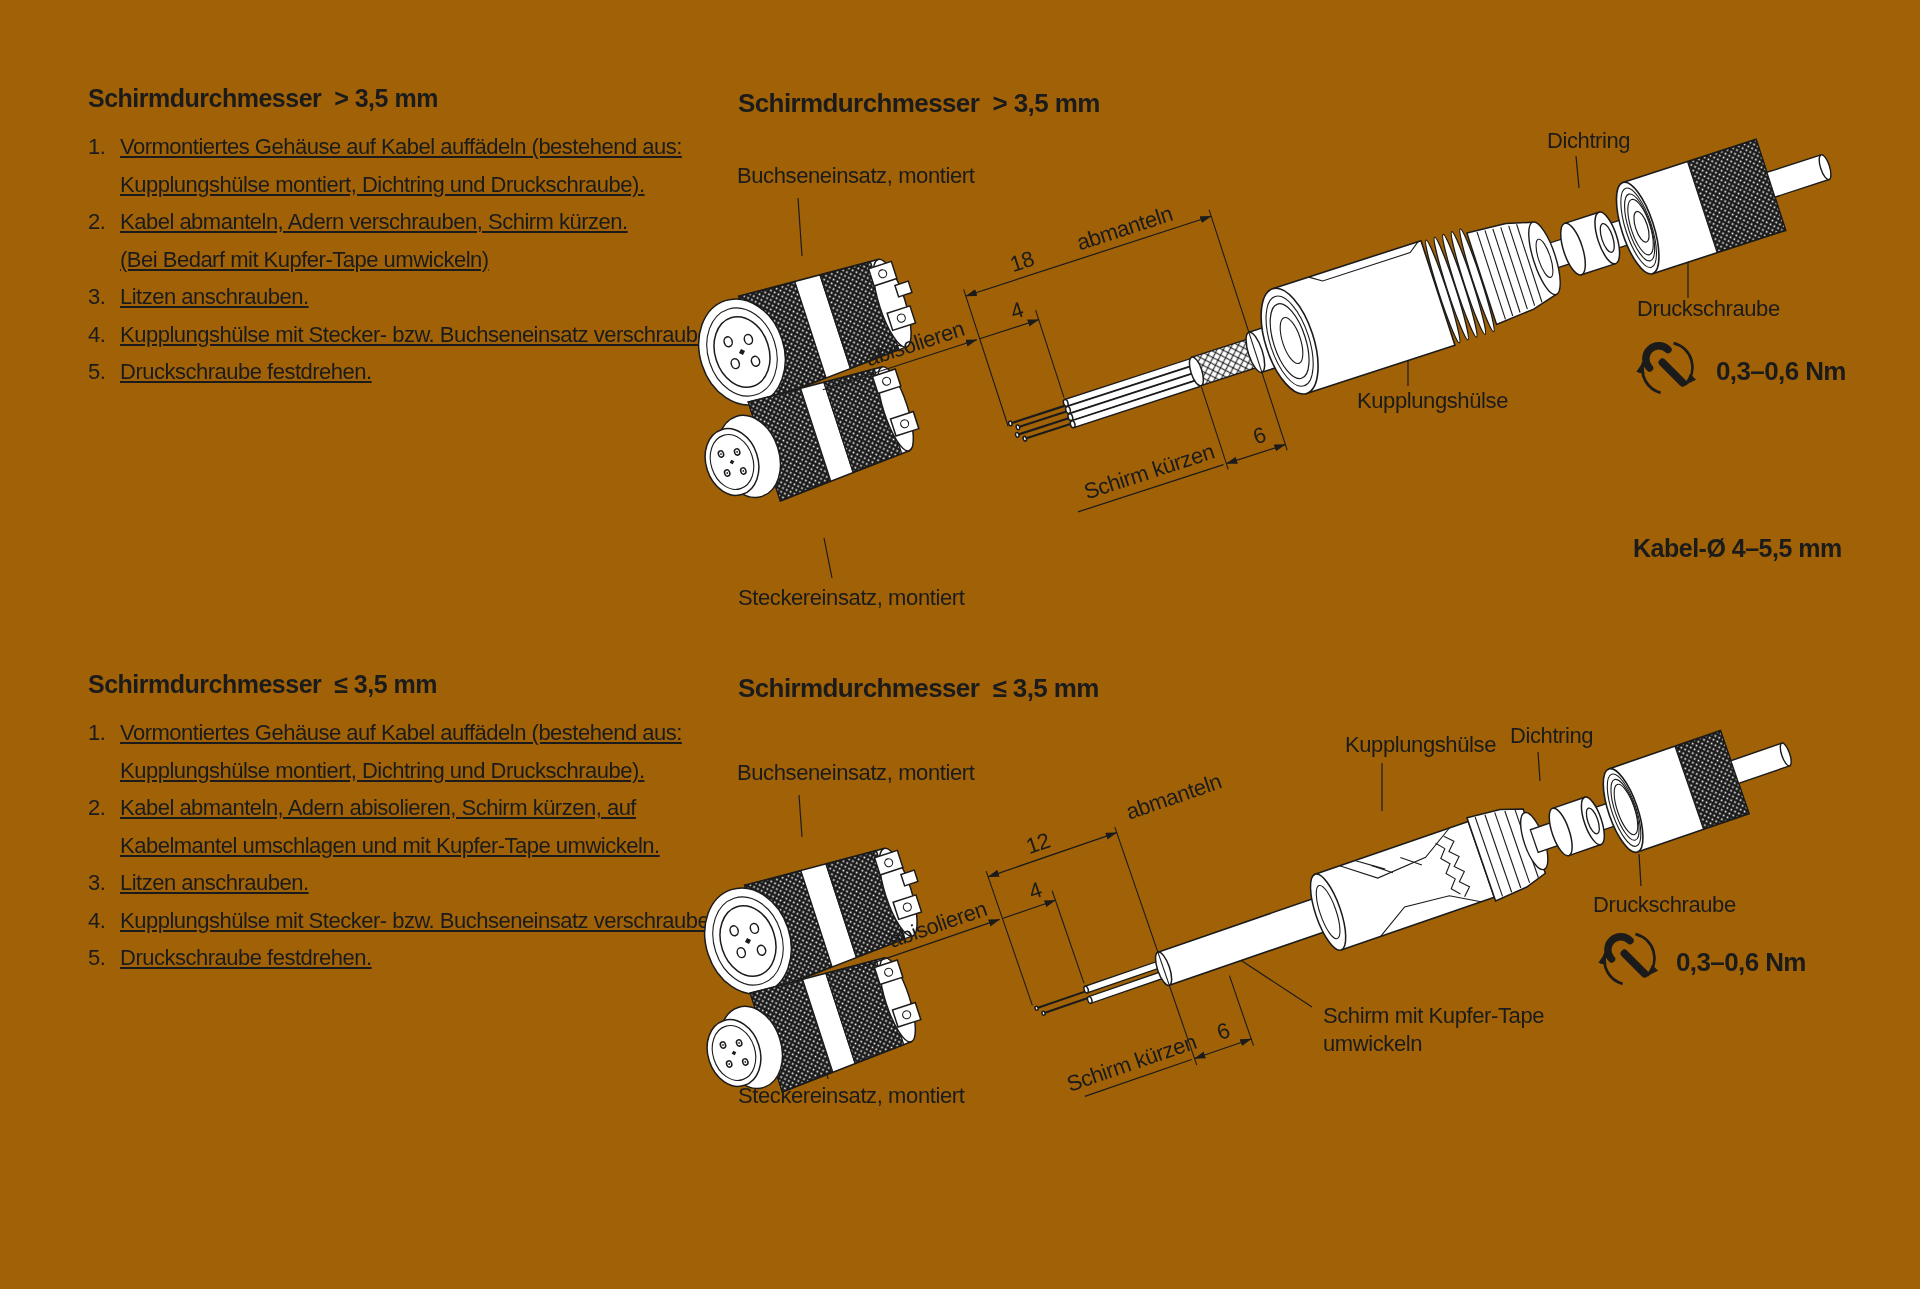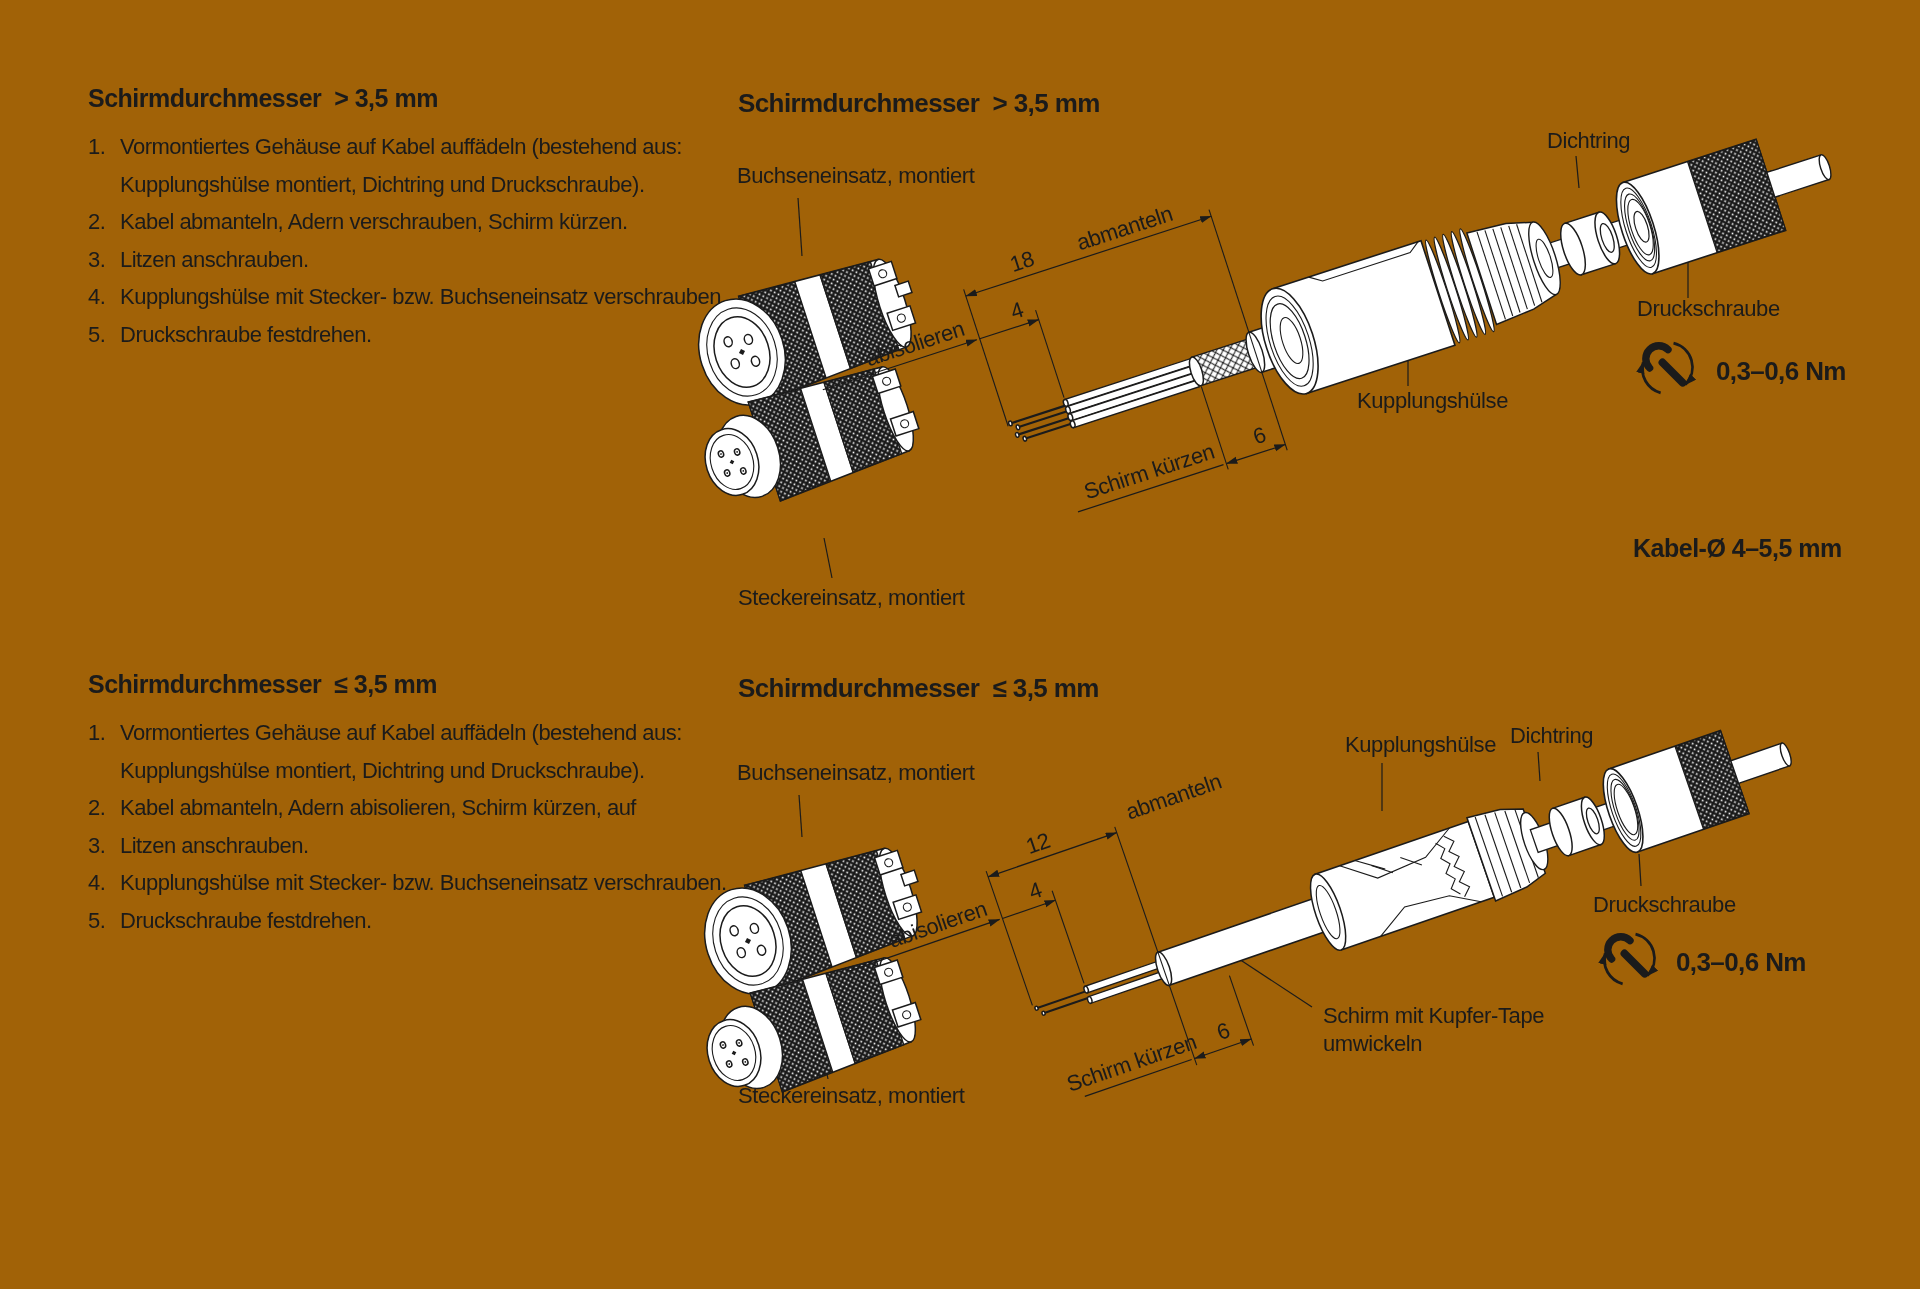--- a/index.html
+++ b/index.html
@@ -2,21 +2,21 @@
 <html lang="de"><head>
 <meta charset="utf-8">
 <style>
   html,body{margin:0;padding:0;background:#fff;width:1920px;height:1289px;overflow:hidden;
             font-family:"Liberation Sans",sans-serif;color:#1b1b1b;}
   #stage{position:relative;width:1920px;height:1289px;background:#a16207;}
   .col{position:absolute;width:680px;}
   .heading{font-size:25px;font-weight:bold;letter-spacing:-0.5px;line-height:32px;margin-bottom:14px;}
   .step-row{display:flex;line-height:37.5px;font-size:22px;letter-spacing:-0.5px;}
   .step-num{width:32px;flex:none;}
-  .step-text{flex:1;}
+  .step-text{flex:1;text-decoration:underline;}
   svg{position:absolute;overflow:visible;}
   svg text{fill:#1b1b1b;font-family:"Liberation Sans",sans-serif;}
   .lbl{font-size:22px;letter-spacing:-0.4px;}
   .lblB{font-size:26px;font-weight:bold;letter-spacing:-0.6px;}
   .lblM{font-size:25px;font-weight:bold;letter-spacing:-0.5px;}
   .dimt{font-size:22px;letter-spacing:-0.4px;}
   .ln{stroke:#1b1b1b;fill:none;stroke-width:1.5px;}
   .lnF{stroke:#1b1b1b;fill:#fff;stroke-width:1.5px;}
   .thin{stroke:#1b1b1b;fill:none;stroke-width:1.1px;}
   .dimln{stroke:#1b1b1b;fill:none;stroke-width:1.2px;}
@@ -37,20 +37,24 @@
       </div>
     <div class="step-row">
         <span class="step-num"></span>
         <span class="step-text">Kupplungshülse montiert, Dichtring und Druckschraube).</span>
       </div>
     <div class="step-row">
         <span class="step-num">2.</span>
         <span class="step-text">Kabel abmanteln, Adern verschrauben, Schirm kürzen.</span>
       </div>
     <div class="step-row">
+        <span class="step-num"></span>
+        <span class="step-text">(Bei Bedarf mit Kupfer-Tape umwickeln)</span>
+      </div>
+    <div class="step-row">
         <span class="step-num">3.</span>
         <span class="step-text">Litzen anschrauben.</span>
       </div>
     <div class="step-row">
         <span class="step-num">4.</span>
         <span class="step-text">Kupplungshülse mit Stecker- bzw. Buchseneinsatz verschrauben.</span>
       </div>
     <div class="step-row">
         <span class="step-num">5.</span>
         <span class="step-text">Druckschraube festdrehen.</span>
@@ -63,20 +67,24 @@
         <span class="step-num">1.</span>
         <span class="step-text">Vormontiertes Gehäuse auf Kabel auffädeln (bestehend aus:</span>
       </div>
     <div class="step-row">
         <span class="step-num"></span>
         <span class="step-text">Kupplungshülse montiert, Dichtring und Druckschraube).</span>
       </div>
     <div class="step-row">
         <span class="step-num">2.</span>
         <span class="step-text">Kabel abmanteln, Adern abisolieren, Schirm kürzen, auf</span>
+      </div>
+    <div class="step-row">
+        <span class="step-num"></span>
+        <span class="step-text">Kabelmantel umschlagen und mit Kupfer-Tape umwickeln.</span>
       </div>
     <div class="step-row">
         <span class="step-num">3.</span>
         <span class="step-text">Litzen anschrauben.</span>
       </div>
     <div class="step-row">
         <span class="step-num">4.</span>
         <span class="step-text">Kupplungshülse mit Stecker- bzw. Buchseneinsatz verschrauben.</span>
       </div>
     <div class="step-row">

